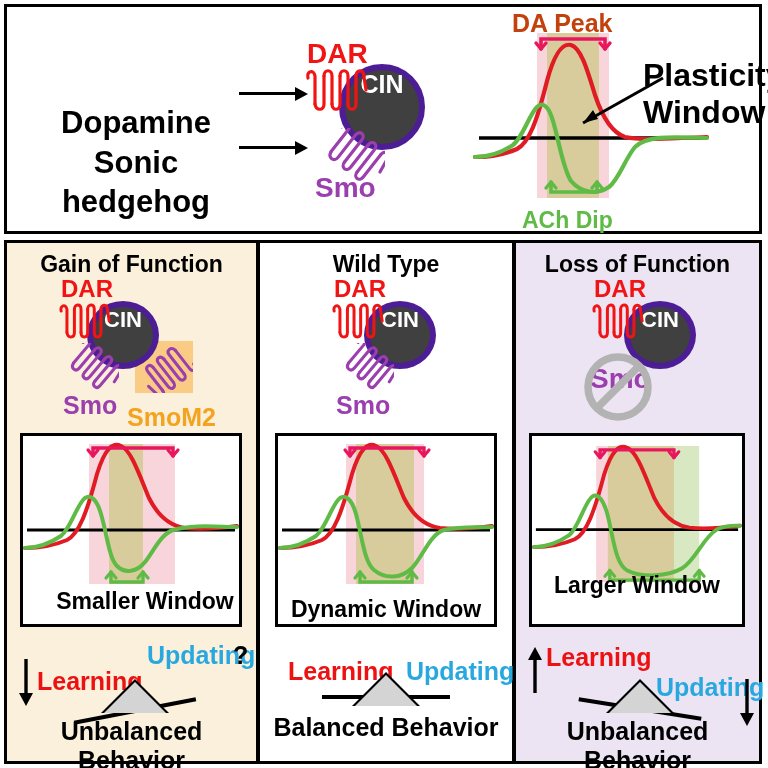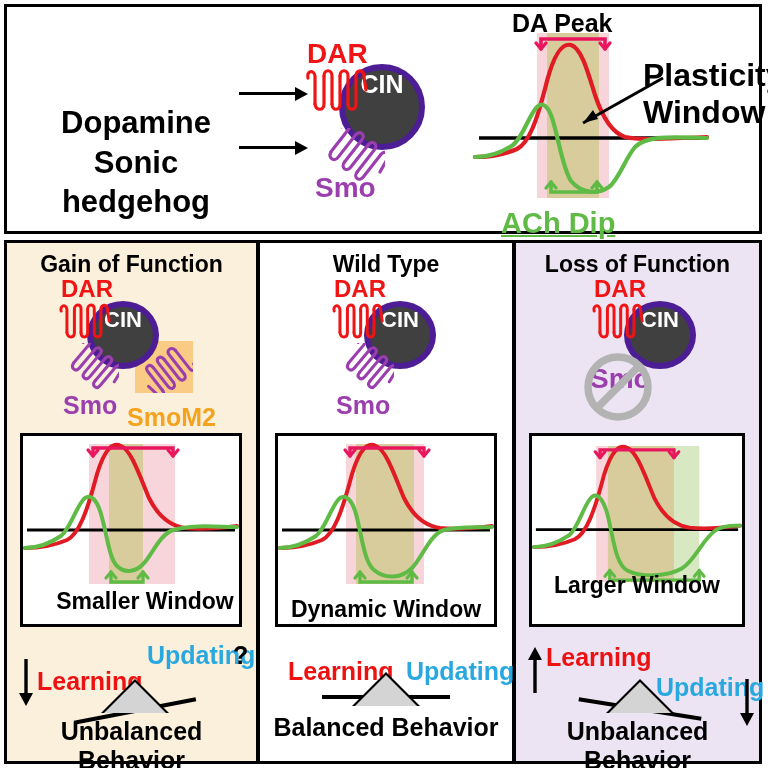--- a/index.html
+++ b/index.html
@@ -24,21 +24,21 @@
   .lbl-dar{position:absolute;color:#f01414;font-weight:bold;}
   .lbl-smo{position:absolute;color:#9b3fae;font-weight:bold;}
   .lbl-smom2{position:absolute;color:#f5a31e;font-weight:bold;}
   .recept{position:absolute;}
   .smom2-box{position:absolute;background:#f9cb84;}
 
   
   .plot{position:absolute;}
   .plot svg{display:block;}
 
-  .ann-dapeak{position:absolute;color:#000000;font-weight:bold;}
+  .ann-dapeak{position:absolute;color:#c2410c;font-weight:bold;}
   .ann-achdip{position:absolute;color:#5fbb45;font-weight:bold;}
   .ann-plast{position:absolute;color:#000;font-weight:bold;text-align:left;line-height:1.15;}
 
   
   .bot-row{position:absolute;left:4px;top:240px;width:758px;height:524px;}
   .col{position:absolute;top:0;height:524px;box-sizing:border-box;border:3px solid #000;}
   .col-gof{left:0;width:255px;background:#faf0dc;}
   .col-wt{left:253px;width:258px;background:#ffffff;}
   .col-lof{left:509px;width:249px;background:#ece4f3;}
 
@@ -136,21 +136,21 @@
         <path d="M84 149 L84 159 L130 159 L130 149" fill="none" stroke="#5fbb45" stroke-width="3.6" stroke-linecap="round"></path>
         <path d="M84 149 l-5 6 M84 149 l5 6" stroke="#5fbb45" stroke-width="3.4" fill="none" stroke-linecap="round"></path>
         <path d="M130 149 l-5 6 M130 149 l5 6" stroke="#5fbb45" stroke-width="3.4" fill="none" stroke-linecap="round"></path>
 
         <line x1="196" y1="45" x2="116" y2="90" stroke="#000" stroke-width="3"></line>
         <path d="M116 90 L131 86 L126 77 Z" fill="#000"></path>
       </svg>
     </div>
 
     <div class="ann-dapeak" style="left:505px;top:2px;font-size:25px;">DA Peak</div>
-    <div class="ann-achdip" style="left:494px;top:200px;font-size:29px;text-decoration:underline;">ACh Dip</div>
+    <div class="ann-achdip" style="left:515px;top:200px;font-size:23px;">ACh Dip</div>
     <div class="ann-plast" style="left:636px;top:50px;font-size:32px;">
       <div>Plasticity</div>
       <div>Window</div>
     </div>
   </div>
 
   <div class="bot-row">
 
     <div class="col col-gof">
       <div class="col-title">Gain of Function</div>

